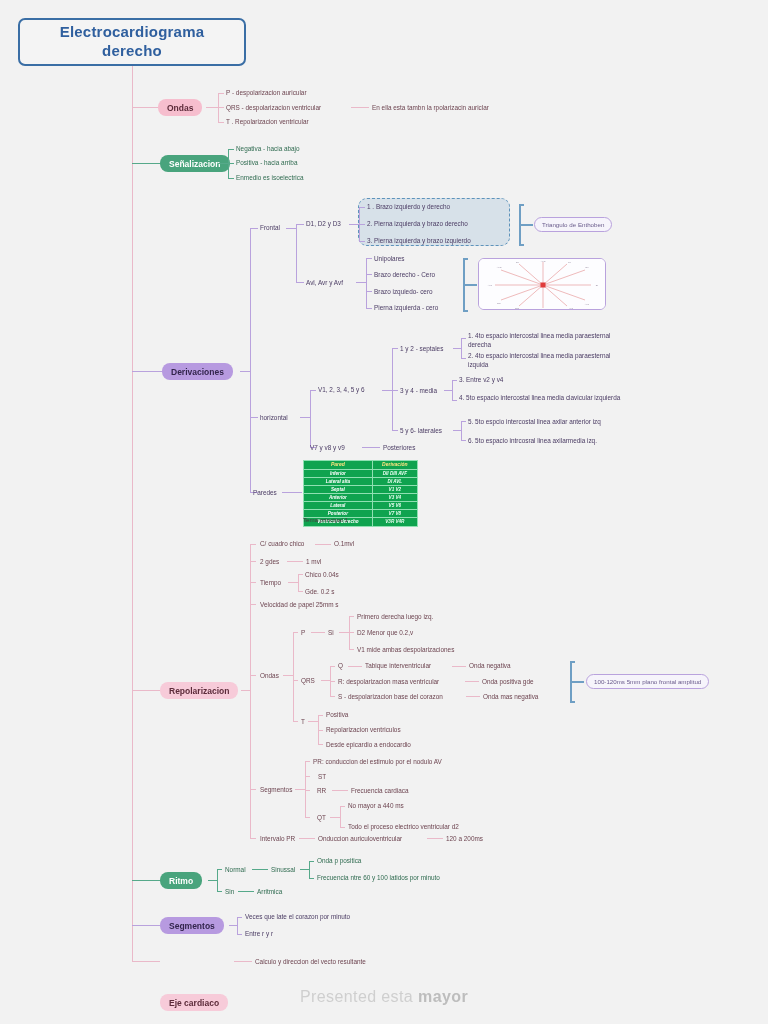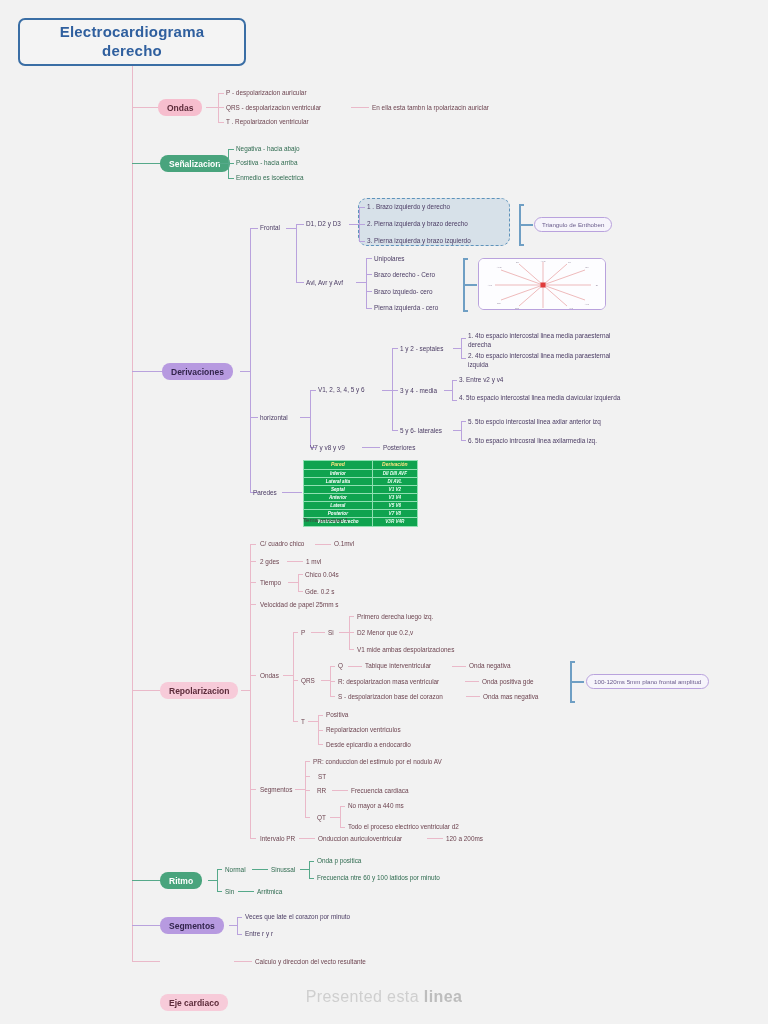--- a/index.html
+++ b/index.html
@@ -483,16 +483,16 @@
   <div class="ln h p" style="left:237px; top:934px; width:5px;"></div>
   <div class="t purplec" style="left:245px; top:913px;">Veces que late el corazon por minuto</div>
   <div class="t purplec" style="left:245px; top:930px;">Entre r y r</div>
 
   <div class="ln h pk" style="left:132px; top:961px; width:28px;"></div>
   <div class="pill rose" style="left:160px; top:948px;margin-top:46px;">Eje cardiaco</div>
   <div class="ln h pk" style="left:234px; top:961px; width:18px;"></div>
   <div class="t pinkc" style="left:255px; top:958px;">Calculo y direccion del vecto resultante</div>
 
   <div class="footer">
-    <span>Presented esta </span><b>linea</b>
+    <span>Presented esta </span><b>mayor</b>
   </div>
 
 </div>
 
 </body></html>

